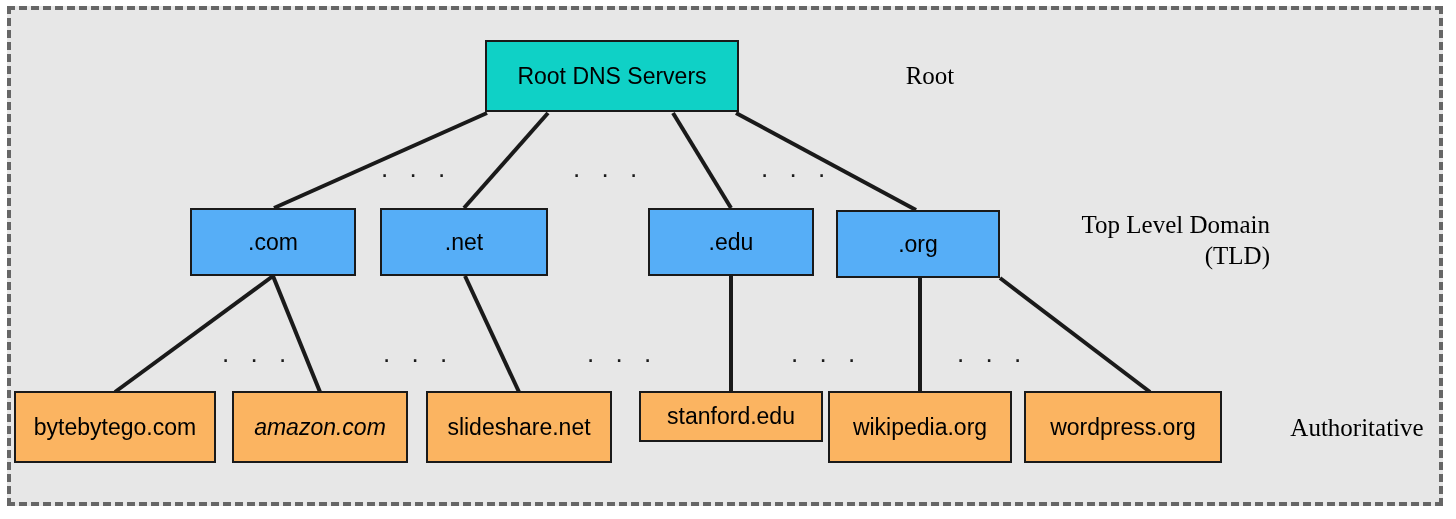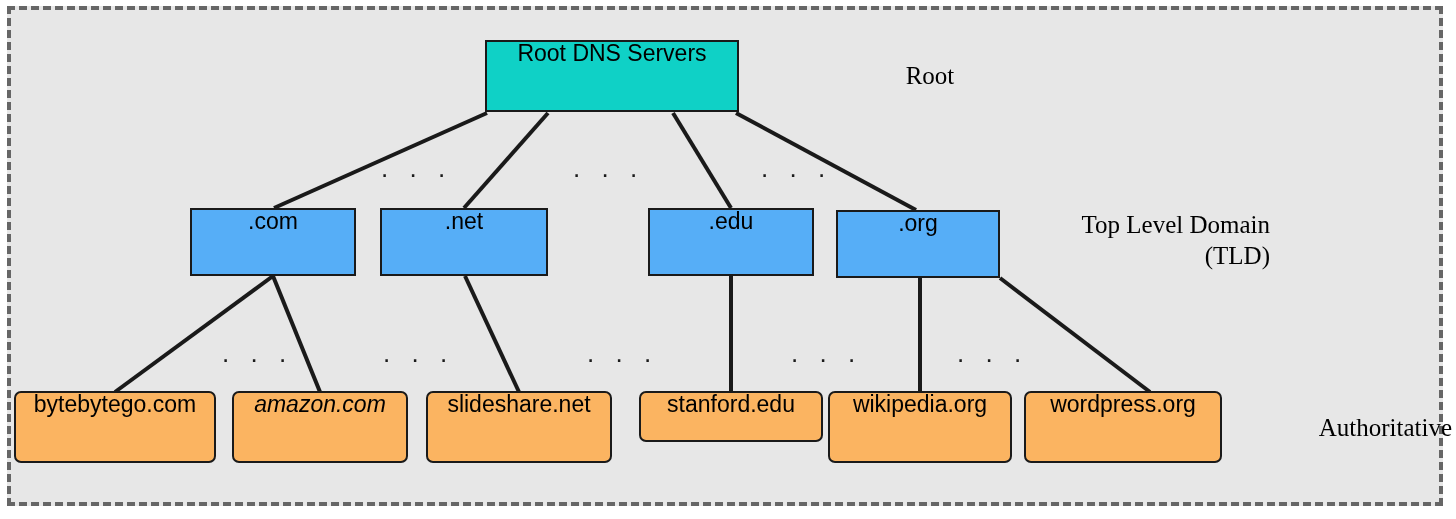--- a/index.html
+++ b/index.html
@@ -34,37 +34,37 @@
     top: 0;
     width: 1456px;
     height: 519px;
     pointer-events: none;
   }
   .node {
     position: absolute;
     box-sizing: border-box;
     border: 2px solid #1a1a1a;
     display: flex;
+    align-items: center;
     justify-content: center;
     color: #000000;
     line-height: 1;
     white-space: nowrap;
   }
   .node-root {
     background: #0fd1c6;
     font-size: 23px;
   }
   .node-tld {
     background: #56aef7;
     font-size: 23px;
   }
   .node-auth {
     background: #fbb461;
     font-size: 23px;
-    border-radius: 7px;
   }
   .side-label {
     position: absolute;
     color: #000000;
     font-size: 25px;
     line-height: 1.25;
     text-align: center;
     white-space: pre-line;
     font-family: Liberation Serif, serif;
   }
@@ -146,15 +146,15 @@
   </div>
   <div class="node node-auth" style="left:639px; top:391px; width:184px; height:51px;">
     <span>stanford.edu</span>
   </div>
   <div class="node node-auth" style="left:828px; top:391px; width:184px; height:72px;">
     <span>wikipedia.org</span>
   </div>
   <div class="node node-auth" style="left:1024px; top:391px; width:198px; height:72px;">
     <span>wordpress.org</span>
   </div>
-  <div class="side-label" style="left:1262px; top:412px; width:190px; text-align:right;">Authoritative</div>
+  <div class="side-label" style="left:1262px; top:412px; width:190px; text-align:center;">Authoritative</div>
 
 </div>
 
 </body></html>

